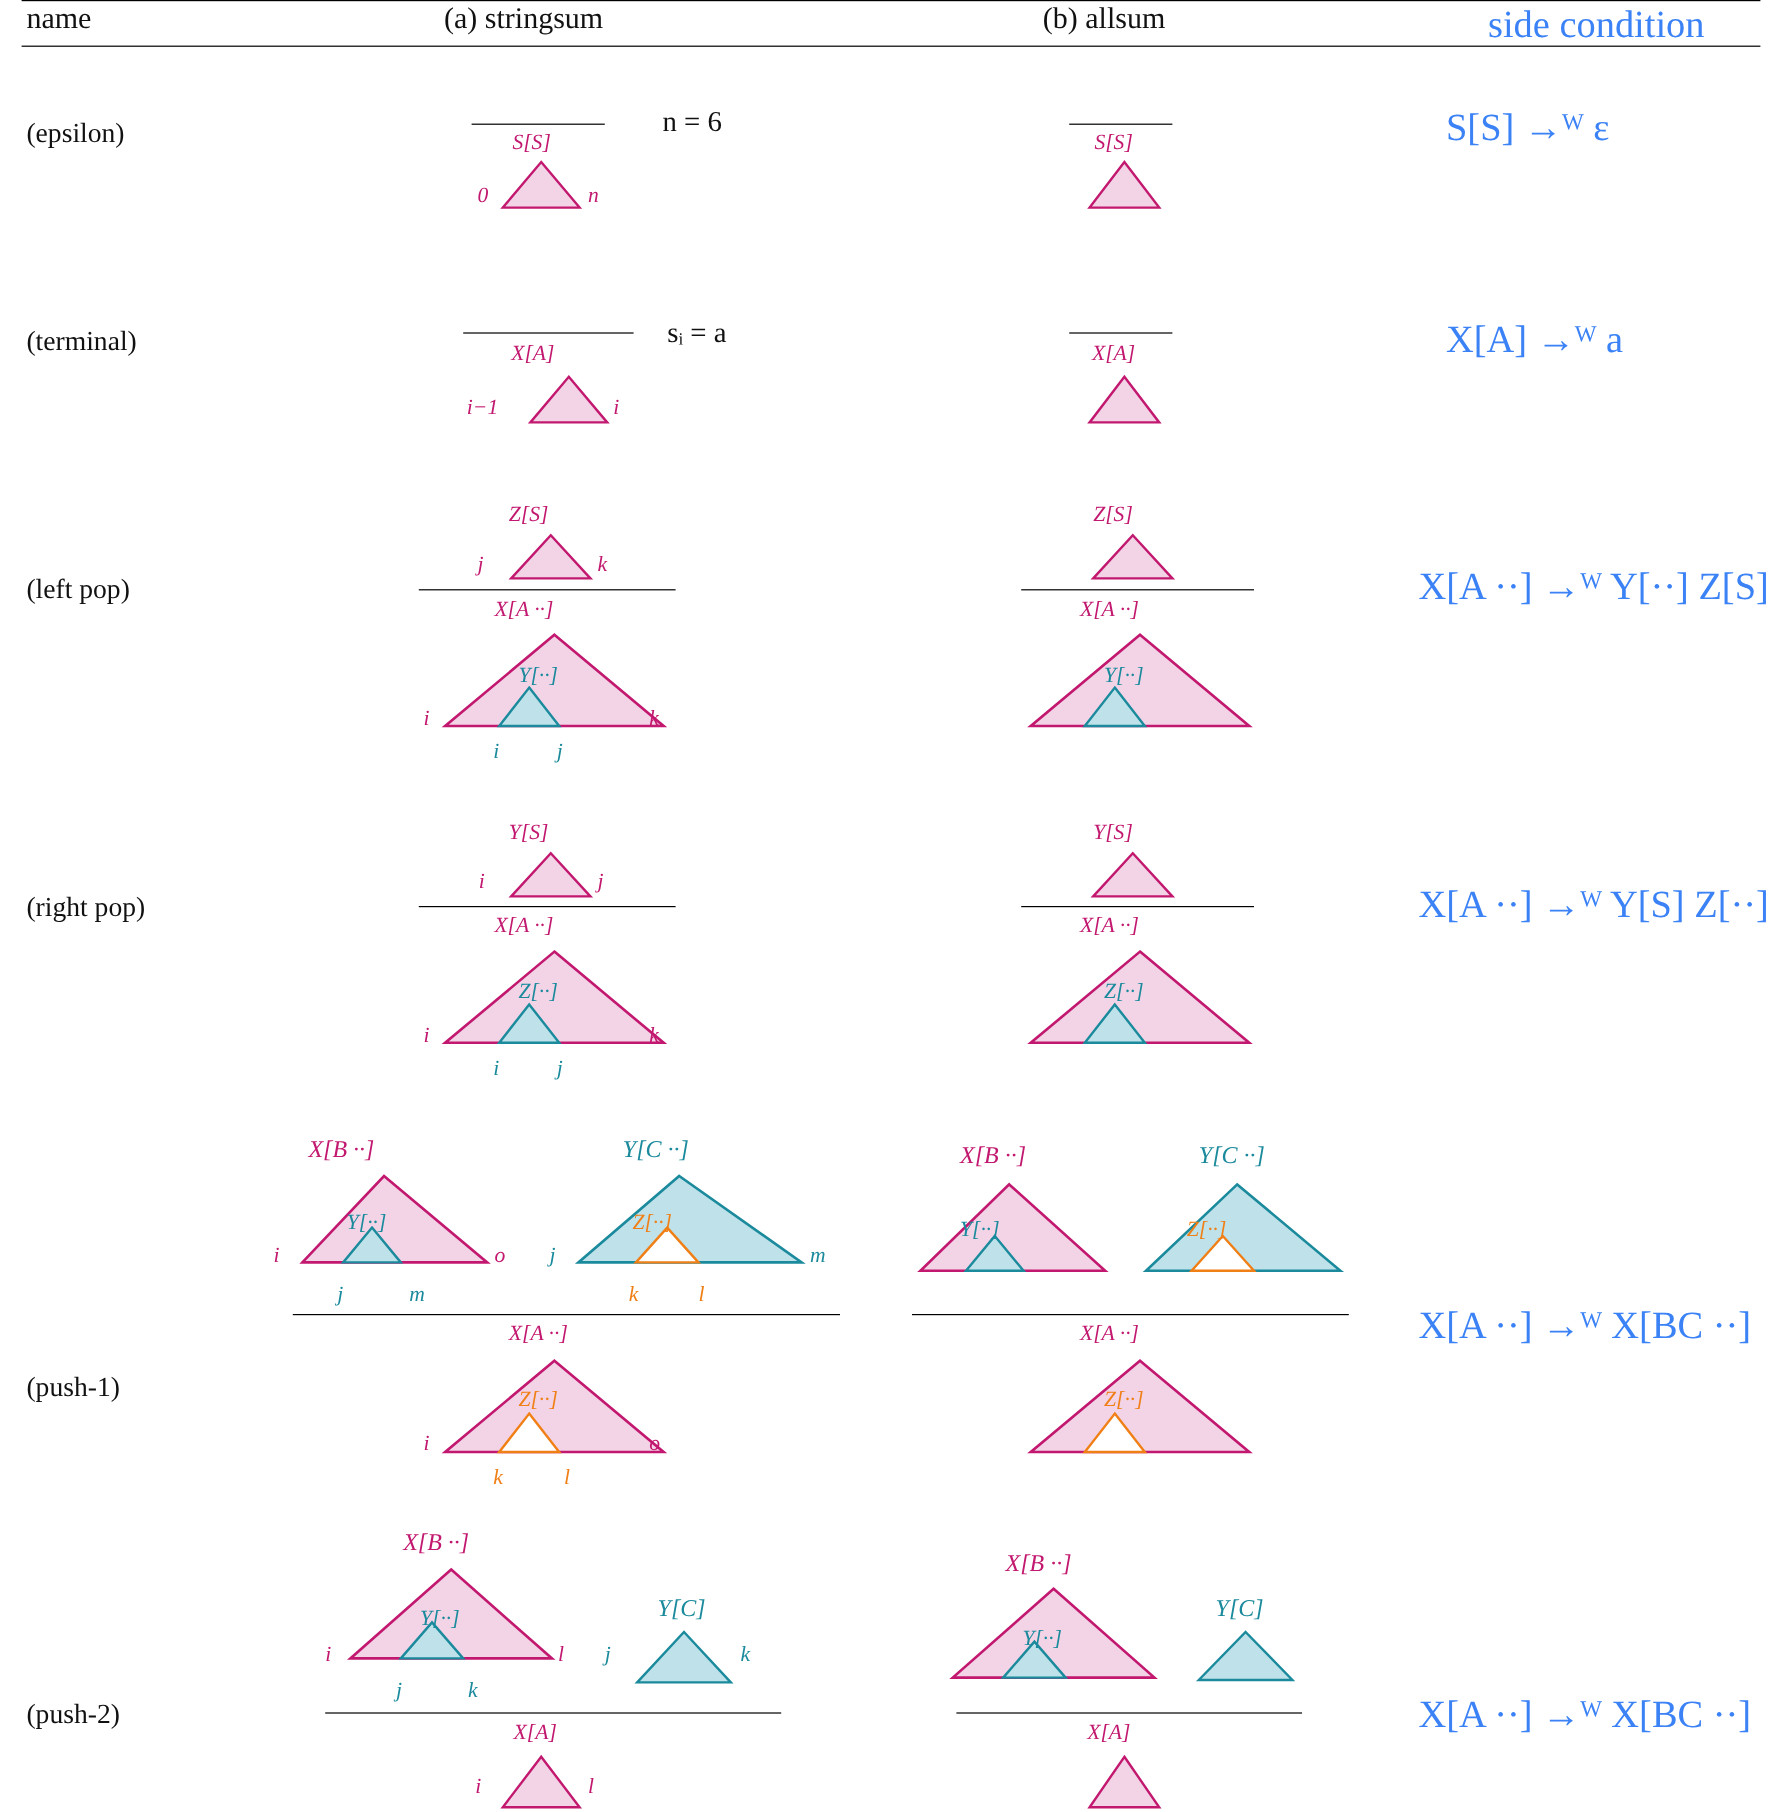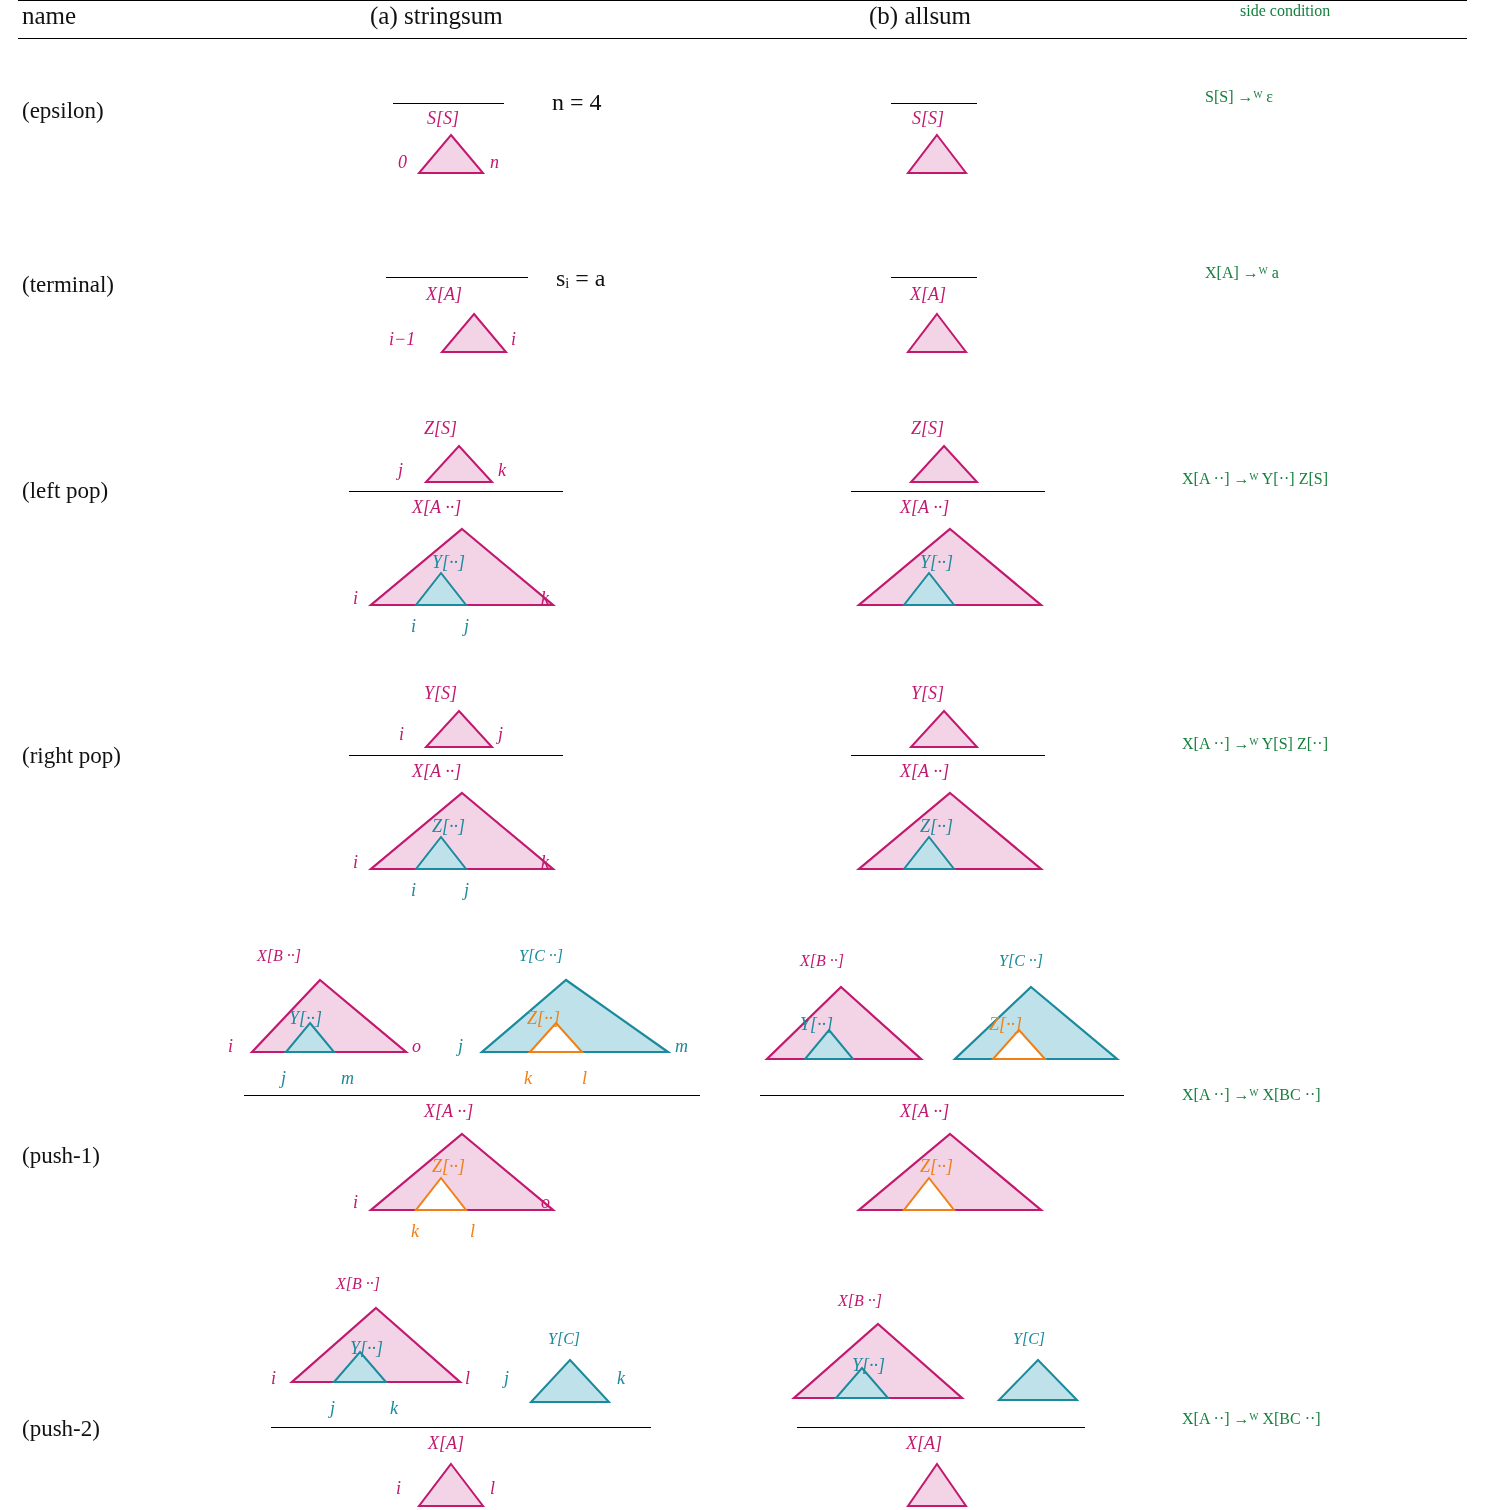--- a/index.html
+++ b/index.html
@@ -21,35 +21,35 @@
   .hdr{position:absolute;font-size:25px;color:#111;}
   .hdr.name{left:22px;top:2px;}
   .hdr.a{left:370px;top:2px;font-family:Liberation Serif, serif;}
   .hdr.b{left:869px;top:2px;}
   .hdr.side{left:1240px;top:2px;}
 
   
   .rowname{position:absolute;font-size:23px;color:#111;left:22px;}
 
   
-  .side{position:absolute;font-size:16px;color:#15803d;font-family:"Liberation Serif",serif;}
+  .side{position:absolute;font-size:32px;color:#3b82f6;font-family:"Liberation Serif",serif;}
 
   
   .dline{position:absolute;background:#000;height:1.4px;}
 
   
   .tri{position:absolute;}
   .tri svg{display:block;overflow:visible;}
 
   
   .lbl{position:absolute;font-size:18px;font-style:italic;white-space:nowrap;}
   .lbl.pink{color:#c2186f;}
   .lbl.teal{color:#1a8a9c;}
   .lbl.orange{color:#f07f16;}
-  .lbl.sz20{font-size:16px;}
+  .lbl.sz20{font-size:20px;}
 
   .mathtxt{position:absolute;font-size:24px;color:#111;}
 </style>
 </head>
 <body>
 
 <div class="page">
 
   <div class="rule top"></div>
   <div class="rule head"></div>
@@ -63,21 +63,21 @@
 
   <div class="dline" style="left:393px;top:103px;width:111px;"></div>
   <div class="lbl pink" style="left:427px;top:108px;">S[S]</div>
   <div class="tri" style="left:417px;top:133px;">
     <svg width="68" height="42">
         <polygon points="34,2 66,40 2,40" fill="#f2d4e6" stroke="#c2186f" stroke-width="2"></polygon>
       </svg>
   </div>
   <div class="lbl pink" style="left:398px;top:152px;">0</div>
   <div class="lbl pink" style="left:490px;top:152px;">n</div>
-  <div class="mathtxt" style="left:552px;top:89px;">n = 4</div>
+  <div class="mathtxt" style="left:552px;top:89px;">n = 6</div>
 
   <div class="dline" style="left:891px;top:103px;width:86px;"></div>
   <div class="lbl pink" style="left:912px;top:108px;">S[S]</div>
   <div class="tri" style="left:906px;top:133px;">
     <svg width="62" height="42">
         <polygon points="31,2 60,40 2,40" fill="#f2d4e6" stroke="#c2186f" stroke-width="2"></polygon>
       </svg>
   </div>
 
   <div class="side" style="left:1205px;top:88px;">S[S] →ᵂ ε</div>

